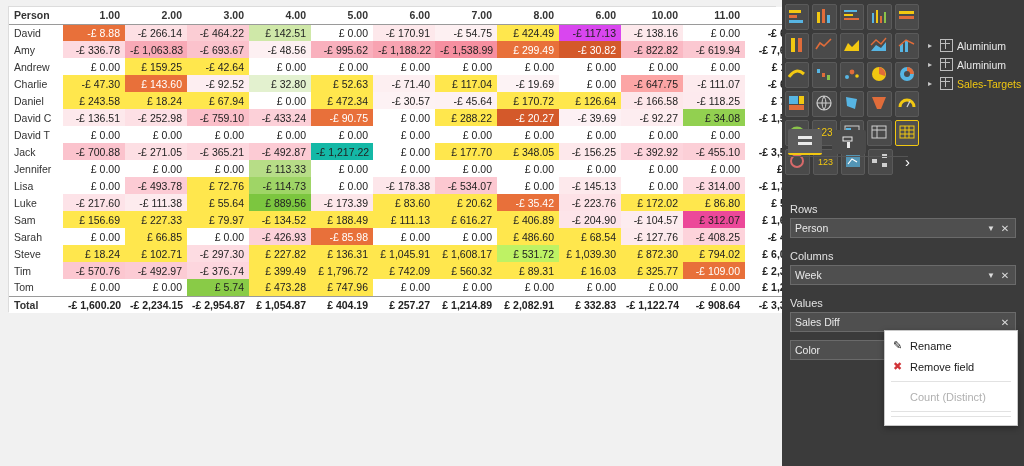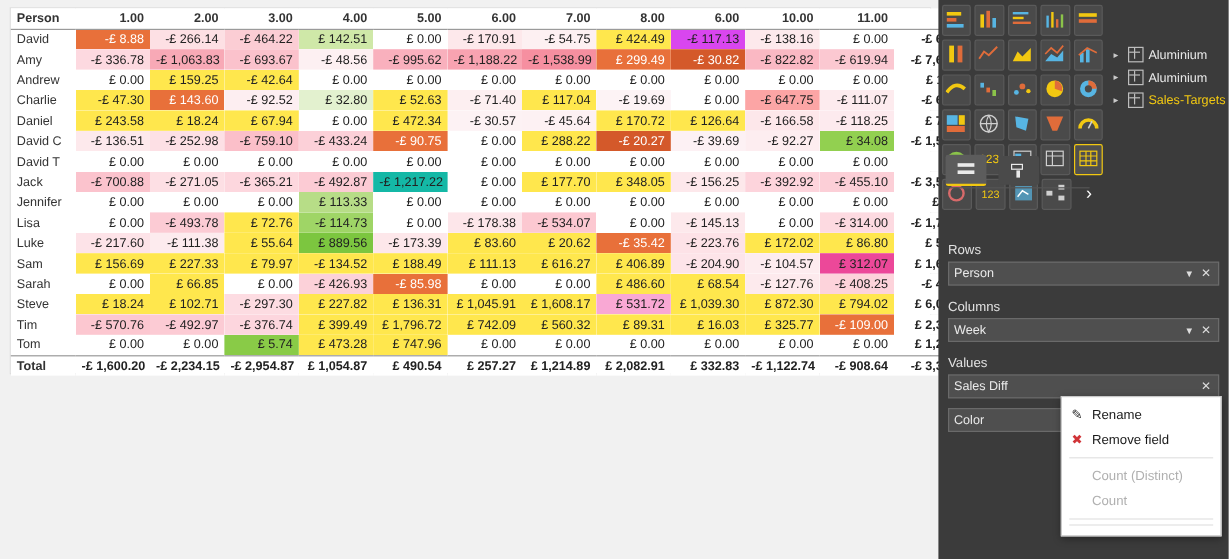--- a/index.html
+++ b/index.html
@@ -322,21 +322,21 @@
             </tr>
             <tr>
               <td class="rowhdr">Steve</td>
               <td style="background:#ffe74d">£ 18.24</td>
               <td style="background:#ffe74d">£ 102.71</td>
               <td style="background:#fddce2">-£ 297.30</td>
               <td style="background:#ffe74d">£ 227.82</td>
               <td style="background:#ffe74d">£ 136.31</td>
               <td style="background:#ffe74d">£ 1,045.91</td>
               <td style="background:#ffe74d">£ 1,608.17</td>
-              <td style="background:#f9a8d4">£ 531.72</td>
+              <td style="background:#bef264">£ 531.72</td>
               <td style="background:#ffe74d">£ 1,039.30</td>
               <td style="background:#ffe74d">£ 872.30</td>
               <td style="background:#ffe74d">£ 794.02</td>
               <td class="totalcol">£ 6,079.20</td>
             </tr>
             <tr>
               <td class="rowhdr">Tim</td>
               <td style="background:#fcc7d0">-£ 570.76</td>
               <td style="background:#fccbd4">-£ 492.97</td>
               <td style="background:#fdd6de">-£ 376.74</td>
@@ -366,21 +366,21 @@
               <td class="totalcol">£ 1,226.98</td>
             </tr>
           </tbody>
         <tfoot id="frow">
             <tr class="total">
               <td class="rowhdr">Total</td>
               <td>-£ 1,600.20</td>
               <td>-£ 2,234.15</td>
               <td>-£ 2,954.87</td>
               <td>£ 1,054.87</td>
-              <td>£ 490.54</td>
+              <td>£ 404.19</td>
               <td>£ 257.27</td>
               <td>£ 1,214.89</td>
               <td>£ 2,082.91</td>
               <td>£ 332.83</td>
               <td>-£ 1,122.74</td>
               <td>-£ 908.64</td>
               <td class="totalcol">-£ 3,387.29</td>
             </tr>
           </tfoot>
       </table>
@@ -656,21 +656,17 @@
       </div>
       <div class="ctx-item">
         <span class="ci" style="color:#d13438">✖</span>
         <span>Remove field</span>
       </div>
       <div class="ctx-sep"></div>
       <div class="ctx-item disabled">
         <span class="ci"></span>
         <span>Count (Distinct)</span>
       </div>
-      <div class="ctx-item disabled">
-        <span class="ci"></span>
-        <span>Count</span>
-      </div>
       <div class="ctx-sep"></div>
       <div class="ctx-sep"></div>
     </div>
 
 </div>
 
 </body></html>

